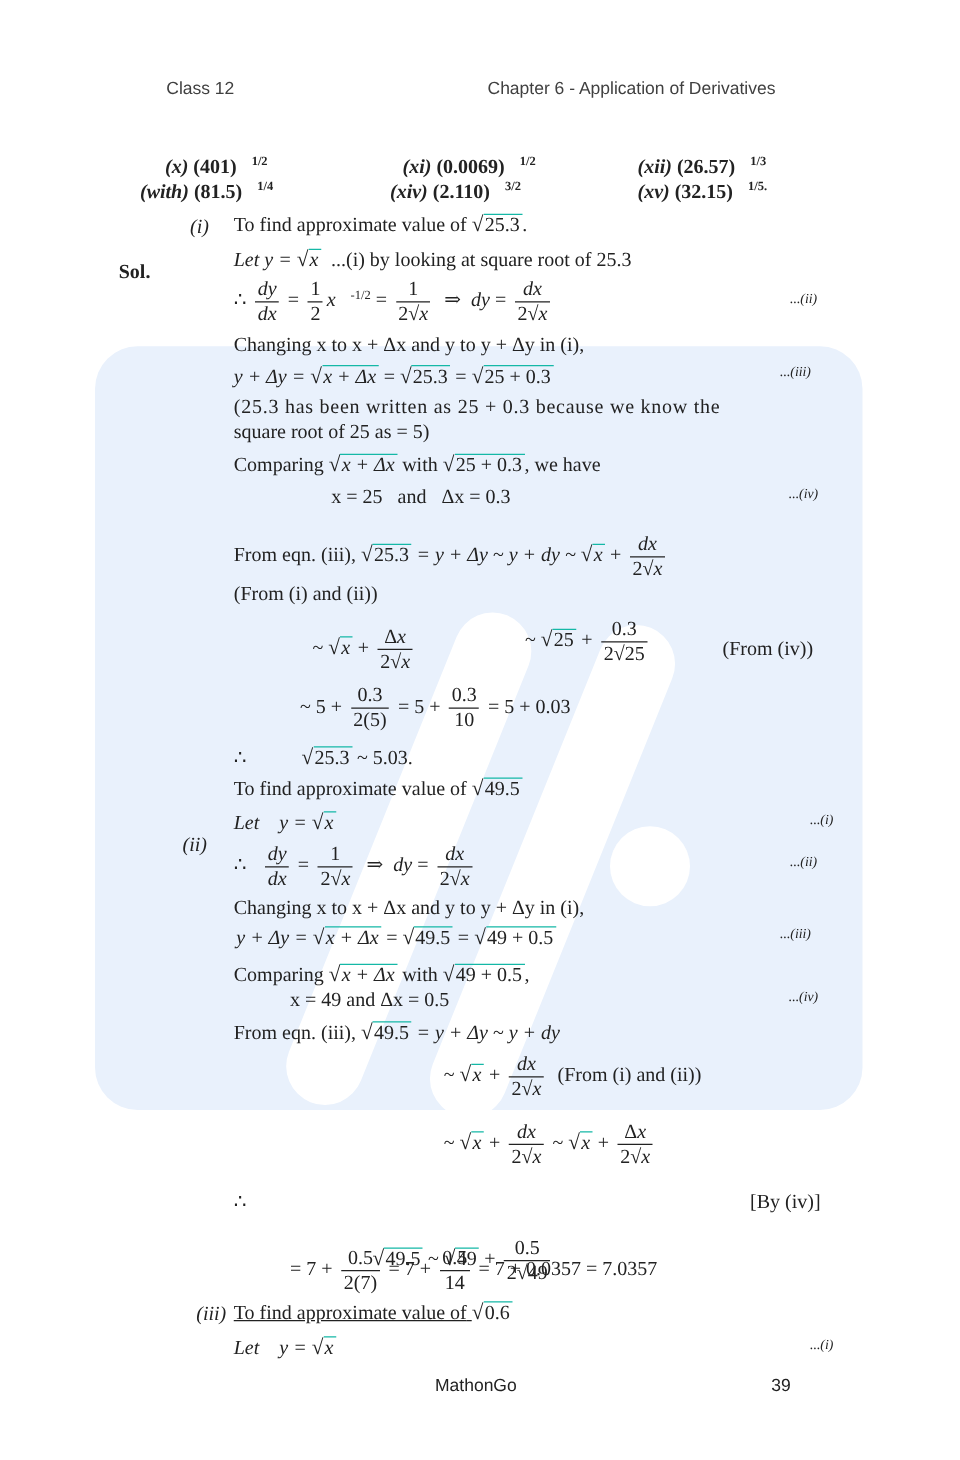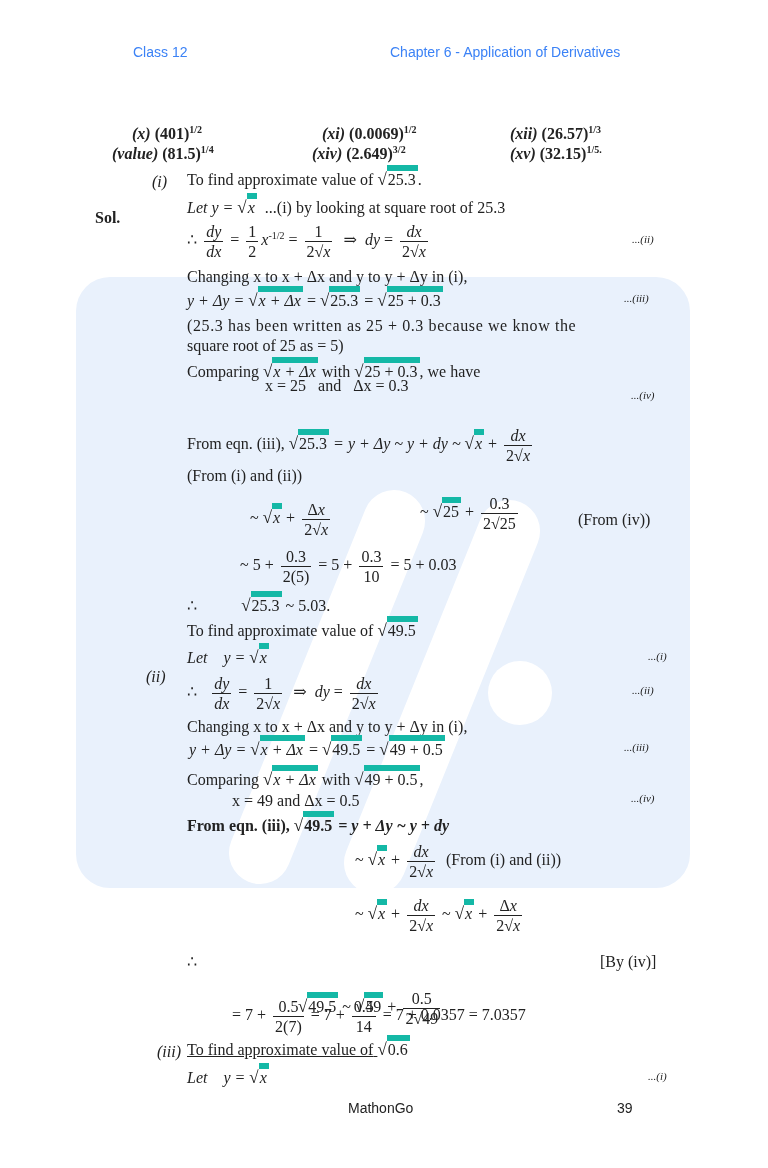--- a/index.html
+++ b/index.html
@@ -1,54 +1,54 @@
 <!DOCTYPE html>
 <html><head>
 <meta charset="utf-8">
 <style>
   html, body { margin:0; padding:0; background:#ffffff; }
   body { width:768px; height:1168px; position:relative; overflow:hidden;
          font-family:"Liberation Serif", "DejaVu Serif", serif; color:#222; }
-  .hdr { position:absolute; top:44px; font-family:"Liberation Sans", sans-serif; font-size:14px; color:#3b82f6; }
+  .hdr { position:absolute; top:62px; font-family:"Liberation Sans", sans-serif; font-size:14px; color:#404040; }
   .ftr { position:absolute; top:1100px; font-family:"Liberation Sans", sans-serif; font-size:14px; color:#222; }
   .wm { position:absolute; left:76px; top:277px; width:614px; height:611px; background:#e9f1fc;
         border-radius:34px; overflow:hidden; }
   .wm .slash { position:absolute; background:#ffffff; width:62px; height:420px; border-radius:31px;
                transform:rotate(22deg); transform-origin:center; }
   .wm .dot { position:absolute; background:#ffffff; width:64px; height:64px; border-radius:50%; }
   .ln { position:absolute; font-size:16px; white-space:nowrap; line-height:20px; }
   .b { font-weight:bold; }
   .i { font-style:italic; }
   .frac { display:inline-block; vertical-align:middle; text-align:center; margin:0 3px; }
   .frac > span { display:block; line-height:19px; padding:0 2px; }
   .frac > span.num { border-bottom:1px solid #222; }
   .sqrt { display:inline-block; }
-  .sqrt .rad { border-top:6px solid #14b8a6; padding:0 2px 0 1px; }
+  .sqrt .rad { border-top:1px solid #14b8a6; padding:0 2px 0 1px; }
   .sqrt .sym { font-size:17px; }
   .tag { position:absolute; font-size:11px; font-style:italic; white-space:nowrap; }
-  sup { font-size:10px; }
+  sup { font-size:10px;margin-left:12px; }
 </style>
 </head>
 <body>
 
 <div class="hdr" style="left:133px;">Class 12</div>
 <div class="hdr" style="left:390px;">Chapter 6 - Application of Derivatives</div>
 
 <div class="wm">
   <div class="slash" style="left:220px; top:200px;"></div>
   <div class="slash" style="left:335px; top:210px;"></div>
   <div class="dot" style="left:412px; top:384px;"></div>
 </div>
 
 <div>
   <div class="ln b" style="left:132px; top:120px;"><span class="i">(x)</span>&nbsp;<span>(401)</span><sup>1/2</sup></div>
   <div class="ln b" style="left:322px; top:120px;"><span class="i">(xi)</span>&nbsp;<span>(0.0069)</span><sup>1/2</sup></div>
   <div class="ln b" style="left:510px; top:120px;"><span class="i">(xii)</span>&nbsp;<span>(26.57)</span><sup>1/3</sup></div>
-  <div class="ln b" style="left:112px; top:140px;"><span class="i">(value)</span>&nbsp;<span>(81.5)</span><sup>1/4</sup></div>
-  <div class="ln b" style="left:312px; top:140px;"><span class="i">(xiv)</span>&nbsp;<span>(2.649)</span><sup>3/2</sup></div>
+  <div class="ln b" style="left:112px; top:140px;"><span class="i">(with)</span>&nbsp;<span>(81.5)</span><sup>1/4</sup></div>
+  <div class="ln b" style="left:312px; top:140px;"><span class="i">(xiv)</span>&nbsp;<span>(2.110)</span><sup>3/2</sup></div>
   <div class="ln b" style="left:510px; top:140px;"><span class="i">(xv)</span>&nbsp;<span>(32.15)</span><sup>1/5.</sup></div>
 </div>
 
 <div class="ln b" style="left:95px; top:172px;margin-top:36px;">Sol.</div>
 <div class="ln i" style="left:152px; top:172px;">(i)</div>
 <div class="ln" style="left:187px; top:170px;"><span>To find approximate value of</span> <span class="sqrt"><span class="sym">√</span><span class="rad">25.3</span></span>.</div>
 
 <div class="ln" style="left:187px; top:198px;"><span class="i">Let  y = </span><span class="sqrt"><span class="sym">√</span><span class="rad i">x</span></span>&nbsp;&nbsp;<span>...(i) by looking at square root of 25.3</span></div>
 
 <div class="ln" style="left:187px; top:222px;">∴ <span class="frac"><span class="num i">dy</span><span class="i">dx</span></span> = <span class="frac"><span class="num">1</span><span>2</span></span><span class="i">x</span><sup>-1/2</sup> = <span class="frac"><span class="num">1</span><span>2√<span class="i">x</span></span></span> &nbsp;⇒&nbsp; <span class="i">dy</span> = <span class="frac"><span class="num i">dx</span><span>2√<span class="i">x</span></span></span></div>
@@ -57,21 +57,21 @@
 <div class="ln" style="left:187px; top:267px;">Changing x to x + Δx and y to y + Δy in (i),</div>
 
 <div class="ln" style="left:187px; top:291px;"><span class="i">y + Δy = </span><span class="sqrt"><span class="sym">√</span><span class="rad i">x + Δx</span></span> = <span class="sqrt"><span class="sym">√</span><span class="rad">25.3</span></span> = <span class="sqrt"><span class="sym">√</span><span class="rad">25 + 0.3</span></span></div>
 <div class="tag" style="left:624px; top:292px;">...(iii)</div>
 
 <div class="ln" style="left:187px; top:316px; letter-spacing:0.6px;">(25.3 has been written as 25 + 0.3 because we know the</div>
 <div class="ln" style="left:187px; top:336px;">square root of 25 as = 5)</div>
 
 <div class="ln" style="left:187px; top:362px;"><span>Comparing</span> <span class="sqrt"><span class="sym">√</span><span class="rad i">x + Δx</span></span> <span>with</span> <span class="sqrt"><span class="sym">√</span><span class="rad">25 + 0.3</span></span><span>, we have</span></div>
 
-<div class="ln" style="left:265px; top:376px; white-space:pre;">x = 25   and   Δx = 0.3</div>
+<div class="ln" style="left:265px; top:388px; white-space:pre;">x = 25   and   Δx = 0.3</div>
 <div class="tag" style="left:631px; top:389px;">...(iv)</div>
 
 <div class="ln" style="left:187px; top:426px;"><span>From eqn. (iii),</span> <span class="sqrt"><span class="sym">√</span><span class="rad">25.3</span></span><span class="i"> = y + Δy ~ y + dy ~ </span><span class="sqrt"><span class="sym">√</span><span class="rad i">x</span></span> + <span class="frac"><span class="num i">dx</span><span>2√<span class="i">x</span></span></span></div>
 
 <div class="ln" style="left:187px; top:466px;">(From (i) and (ii))</div>
 
 <div class="ln" style="left:250px; top:500px;">~ <span class="sqrt"><span class="sym">√</span><span class="rad i">x</span></span> + <span class="frac"><span class="num">Δ<span class="i">x</span></span><span>2√<span class="i">x</span></span></span></div>
 <div class="ln" style="left:420px; top:494px;">~ <span class="sqrt"><span class="sym">√</span><span class="rad">25</span></span> + <span class="frac"><span class="num">0.3</span><span>2√25</span></span></div>
 <div class="ln" style="left:578px; top:510px;">(From (iv))</div>
 
@@ -91,21 +91,21 @@
 <div class="ln" style="left:187px; top:717px;">Changing x to x + Δx and y to y + Δy in (i),</div>
 
 <div class="ln" style="left:189px; top:740px;"><span class="i">y + Δy = </span><span class="sqrt"><span class="sym">√</span><span class="rad i">x + Δx</span></span> = <span class="sqrt"><span class="sym">√</span><span class="rad">49.5</span></span> = <span class="sqrt"><span class="sym">√</span><span class="rad">49 + 0.5</span></span></div>
 <div class="tag" style="left:624px; top:741px;">...(iii)</div>
 
 <div class="ln" style="left:187px; top:770px;"><span>Comparing</span> <span class="sqrt"><span class="sym">√</span><span class="rad i">x + Δx</span></span> <span>with</span> <span class="sqrt"><span class="sym">√</span><span class="rad">49 + 0.5</span></span>,</div>
 
 <div class="ln" style="left:232px; top:791px;">x = 49 and Δx = 0.5</div>
 <div class="tag" style="left:631px; top:792px;">...(iv)</div>
 
-<div class="ln" style="left:187px; top:816px;font-weight:bold;"><span>From eqn. (iii),</span> <span class="sqrt"><span class="sym">√</span><span class="rad">49.5</span></span><span class="i"> = y + Δy ~ y + dy</span></div>
+<div class="ln" style="left:187px; top:816px;"><span>From eqn. (iii),</span> <span class="sqrt"><span class="sym">√</span><span class="rad">49.5</span></span><span class="i"> = y + Δy ~ y + dy</span></div>
 
 <div class="ln" style="left:355px; top:842px;">~ <span class="sqrt"><span class="sym">√</span><span class="rad i">x</span></span> + <span class="frac"><span class="num i">dx</span><span>2√<span class="i">x</span></span></span> &nbsp;<span>(From (i) and (ii))</span></div>
 
 <div class="ln" style="left:355px; top:896px;">~ <span class="sqrt"><span class="sym">√</span><span class="rad i">x</span></span> + <span class="frac"><span class="num i">dx</span><span>2√<span class="i">x</span></span></span> ~ <span class="sqrt"><span class="sym">√</span><span class="rad i">x</span></span> + <span class="frac"><span class="num">Δ<span class="i">x</span></span><span>2√<span class="i">x</span></span></span></div>
 
 <div class="ln" style="left:187px; top:952px;">∴</div>
 <div class="ln" style="left:298px; top:989px;"><span class="sqrt"><span class="sym">√</span><span class="rad">49.5</span></span> ~ <span class="sqrt"><span class="sym">√</span><span class="rad">49</span></span> + <span class="frac"><span class="num">0.5</span><span>2√<span>49</span></span></span></div>
 <div class="ln" style="left:600px; top:952px;">[By (iv)]</div>
 
 <div class="ln" style="left:232px; top:997px;">= 7 + <span class="frac"><span class="num">0.5</span><span>2(7)</span></span> = 7 + <span class="frac"><span class="num">0.5</span><span>14</span></span> <span>= 7 + 0.0357 = 7.0357</span></div>

